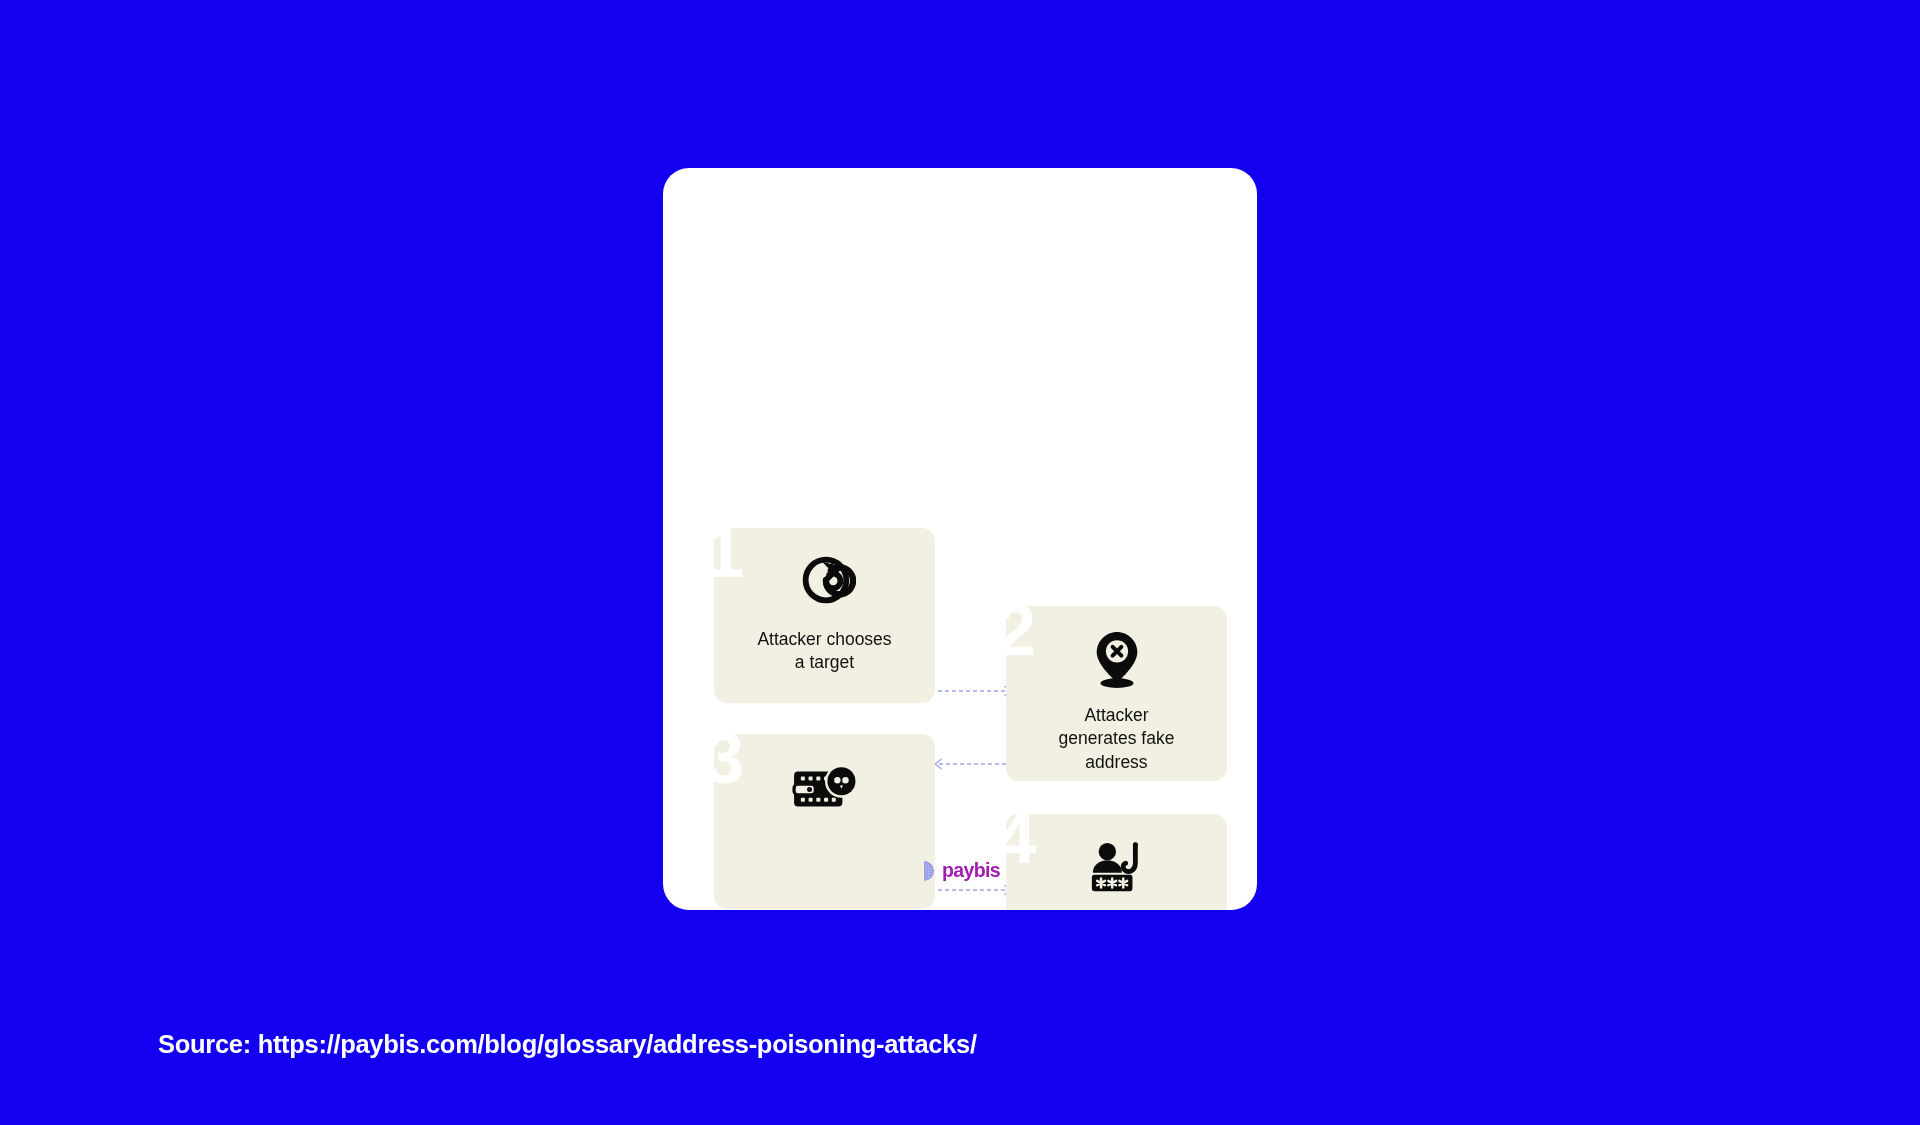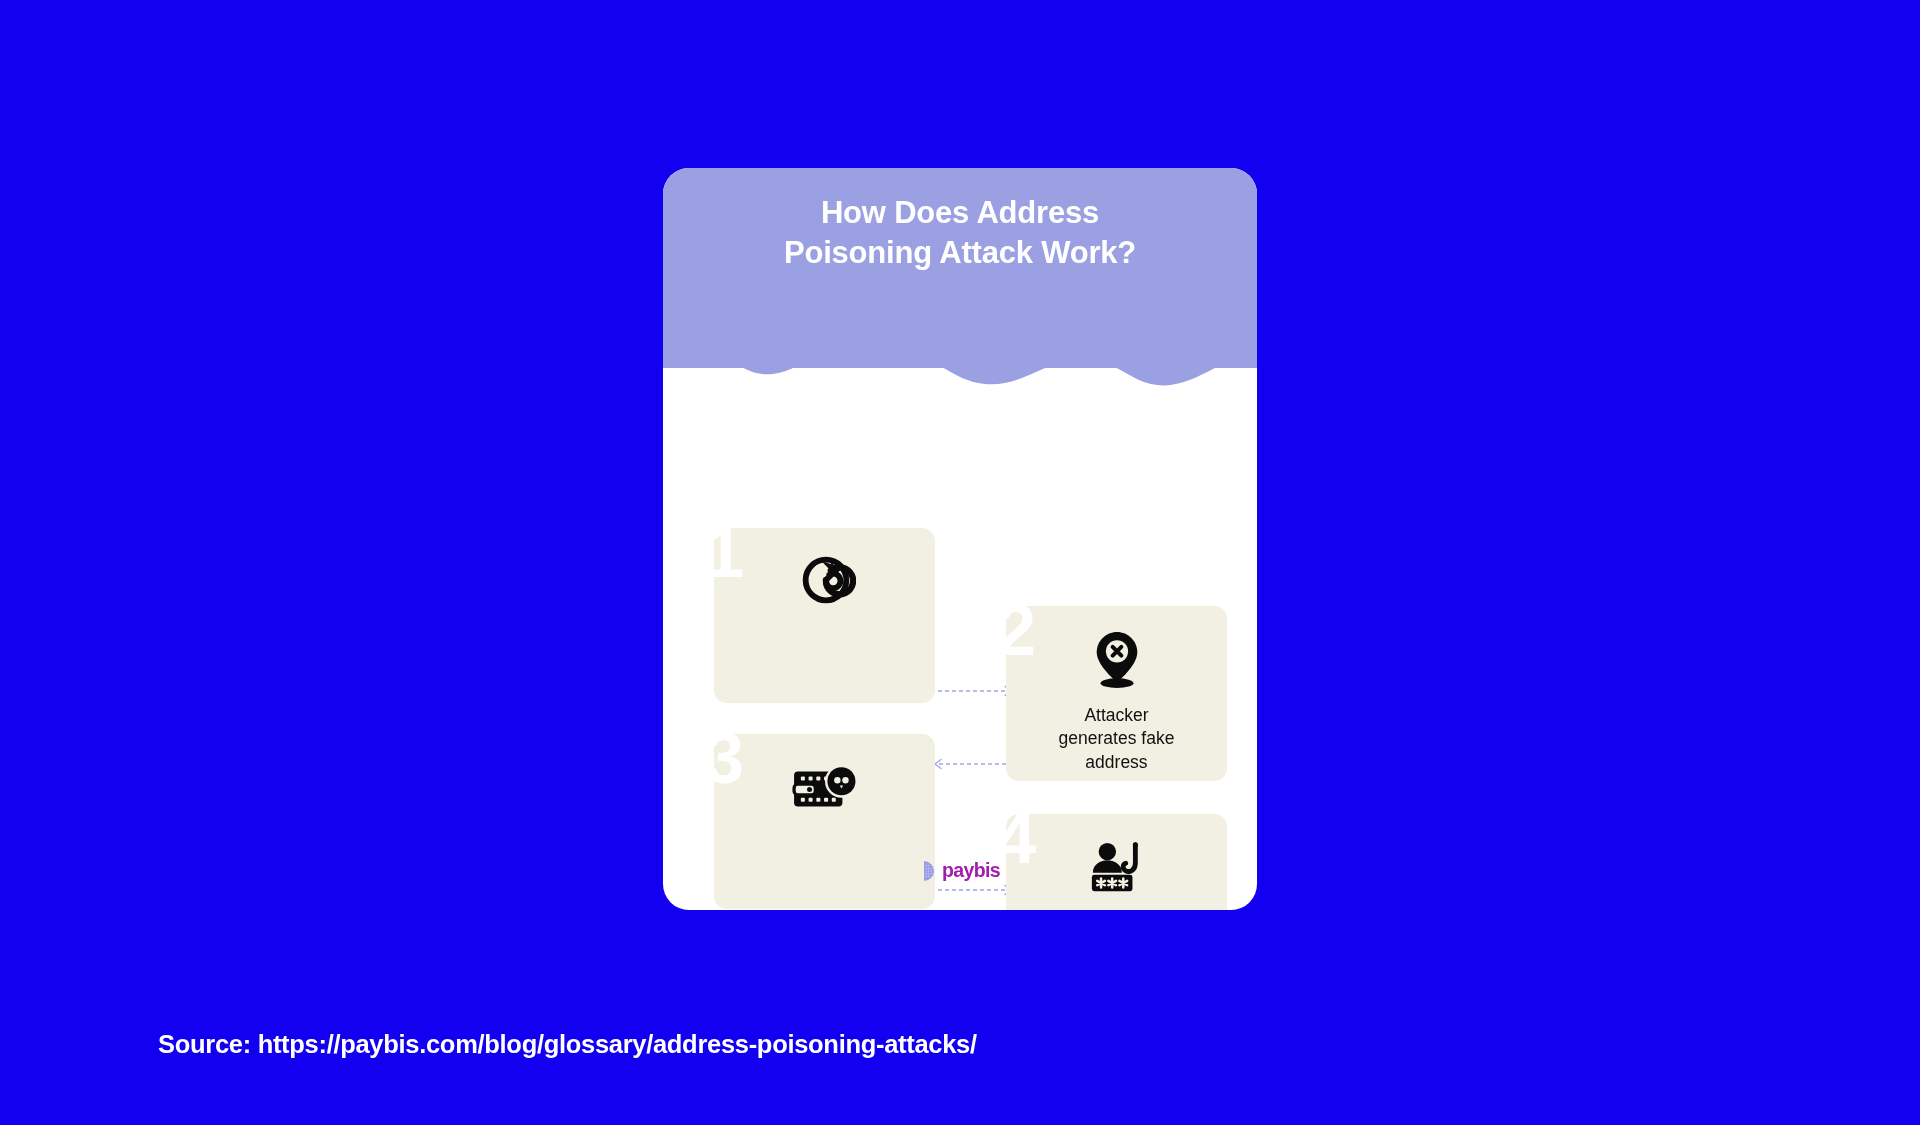--- a/index.html
+++ b/index.html
@@ -171,32 +171,20 @@
     letter-spacing: -0.3px;
     white-space: nowrap;
     margin-top: 12px;
   }
 </style>
 </head>
 <body>
 
 <div id="infographic-panel">
 
-  <div id="panel-header">
-    <div id="header-title">How Does Address
-Poisoning Attack Work?</div>
-
-    <svg id="header-wave" viewBox="0 0 594 110" preserveAspectRatio="none">
-      <path d="M0,0 L594,0 L594,62 C570,60 556,68 540,76 C522,85 506,90 488,86
-               C470,82 458,70 440,64 C420,57 400,62 382,70 C362,79 344,88 322,86
-               C300,84 286,72 266,62 C246,52 226,44 206,42 C188,40 172,46 158,54
-               C142,63 128,74 110,76 C92,78 78,70 66,60 C54,50 42,40 28,38
-               C18,37 8,40 0,44 Z" fill="#9BA0E2"></path>
-    </svg>
-  </div>
 
   <div id="steps-area">
 
     <svg class="connector" id="connector-1-2" viewBox="0 0 84 14">
       <line x1="0" y1="7" x2="76" y2="7" stroke="#A0A4E8" stroke-width="1.4" stroke-dasharray="4 3"></line>
       <path d="M74,2.5 L80,7 L74,11.5" fill="none" stroke="#A0A4E8" stroke-width="1.4" stroke-linecap="round" stroke-linejoin="round"></path>
     </svg>
 
     <svg class="connector" id="connector-2-3" viewBox="0 0 84 14">
       <line x1="8" y1="7" x2="84" y2="7" stroke="#A0A4E8" stroke-width="1.4" stroke-dasharray="4 3"></line>
@@ -215,20 +203,22 @@
         <svg width="62" height="62" viewBox="0 0 64 64" fill="none">
           <path d="M33 31 A14 14 0 1 0 38 21" stroke="#0B0B0B" stroke-width="6.5" fill="none" stroke-linecap="round"></path>
           <path d="M33 31 A7.5 7.5 0 1 0 36.5 25.5" stroke="#0B0B0B" stroke-width="6" fill="none" stroke-linecap="round"></path>
           <circle cx="33" cy="31" r="21" stroke="#0B0B0B" stroke-width="6" fill="none"></circle>
           <path d="M33 31 L47 17" stroke="#0B0B0B" stroke-width="6" stroke-linecap="round"></path>
           <path d="M40 10 L41 19 L50 20 L41.5 24.5 L37.5 15.5 Z" fill="#0B0B0B"></path>
           <path d="M28.5 11.5 L43 16 L38.5 22 Z" fill="#0B0B0B"></path>
         </svg>
       </div>
 
+      <div class="step-label">Attacker chooses
+a target</div>
     </div>
 
     <div class="step-card" id="step-card-2">
       <div class="step-number">2</div>
 
       <div class="step-icon">
         <svg width="58" height="62" viewBox="0 0 60 64" fill="none">
           <path d="M30 4 C18.4 4 9 13.4 9 25 C9 39 30 56 30 56 C30 56 51 39 51 25
                    C51 13.4 41.6 4 30 4 Z" fill="#0B0B0B"></path>
           <circle cx="30" cy="24" r="11.5" fill="#F2F0E3"></circle>

